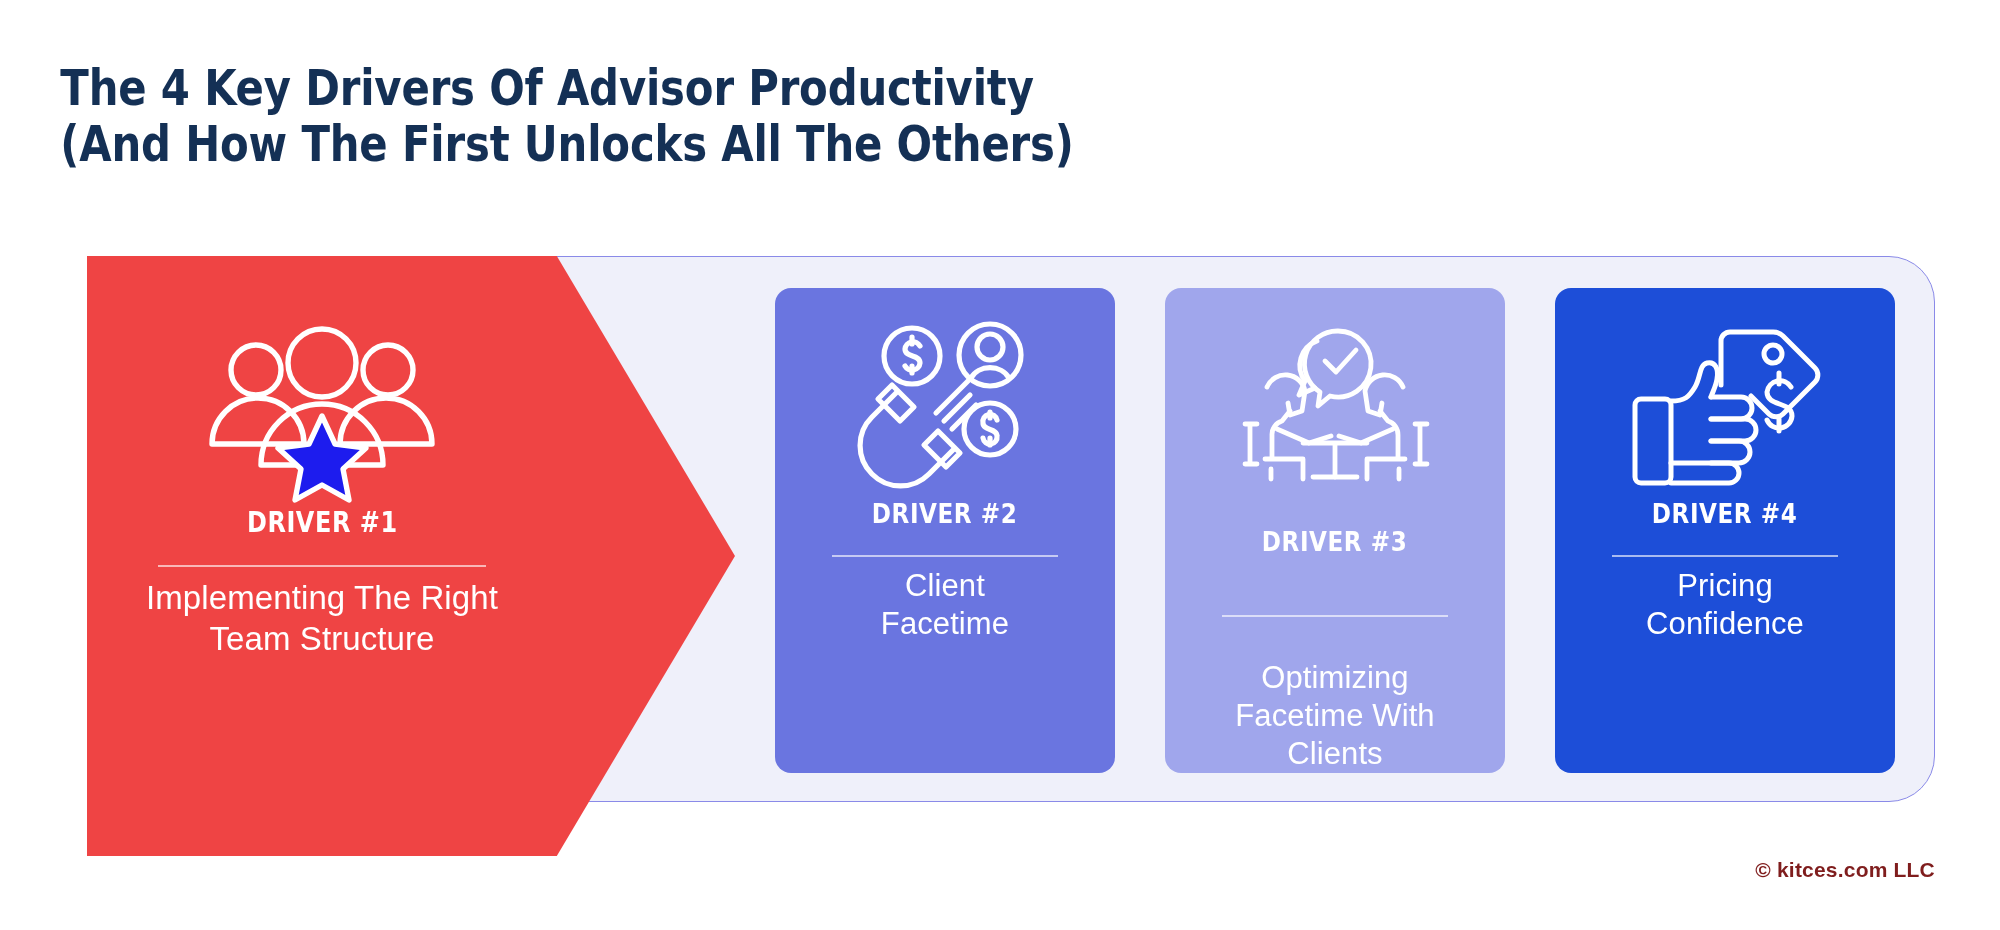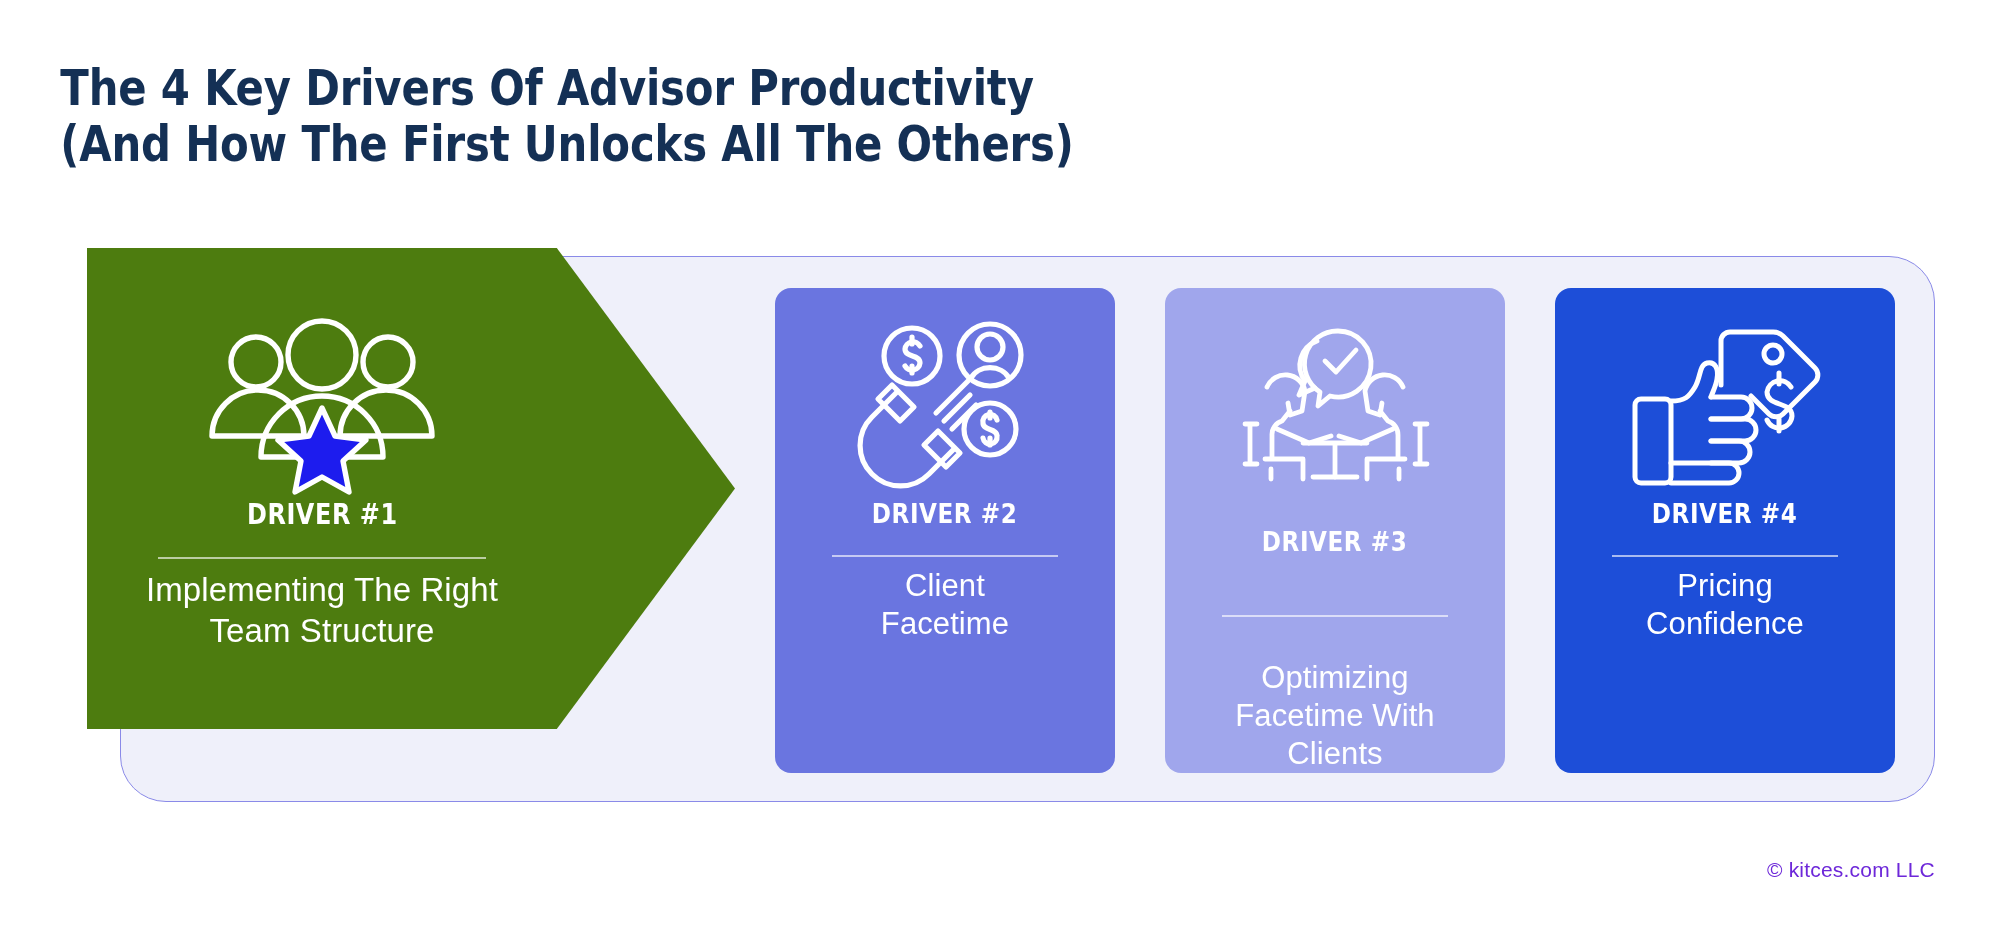--- a/index.html
+++ b/index.html
@@ -47,24 +47,24 @@
     height: 546px;
     background: #eff0fa;
     border: 1.5px solid #8a8ae8;
     border-radius: 46px;
   }
 
   
   .arrow-card {
     position: absolute;
     left: 87px;
-    top: 248px;
+    top: 256px;
     width: 648px;
-    height: 481px;
-    background: #4d7c0f;
+    height: 600px;
+    background: #ef4444;
     -webkit-clip-path: polygon(0 0, 72.5% 0, 100% 50%, 72.5% 100%, 0 100%);
     clip-path: polygon(0 0, 72.5% 0, 100% 50%, 72.5% 100%, 0 100%);
   }
   .arrow-inner {
     position: absolute;
     left: 0;
     top: 0;
     width: 470px;
     height: 546px;
     display: flex;
@@ -136,22 +136,23 @@
     line-height: 41px;
     padding: 0 20px;
   }
 
   
   .footer {
     position: absolute;
     right: 65px;
     bottom: 48px;
     font-size: 21px;
-    color: #6d28d9;
+    color: #7f1d1d;
     letter-spacing: 0.2px;
+    font-weight: bold;
   }
 </style>
 </head>
 <body>
 
 <div id="stage">
 
   <div class="title-block">
     <div class="title-line">The 4 Key Drivers Of Advisor Productivity</div>
     <div class="title-line">(And How The First Unlocks All The Others)</div>

